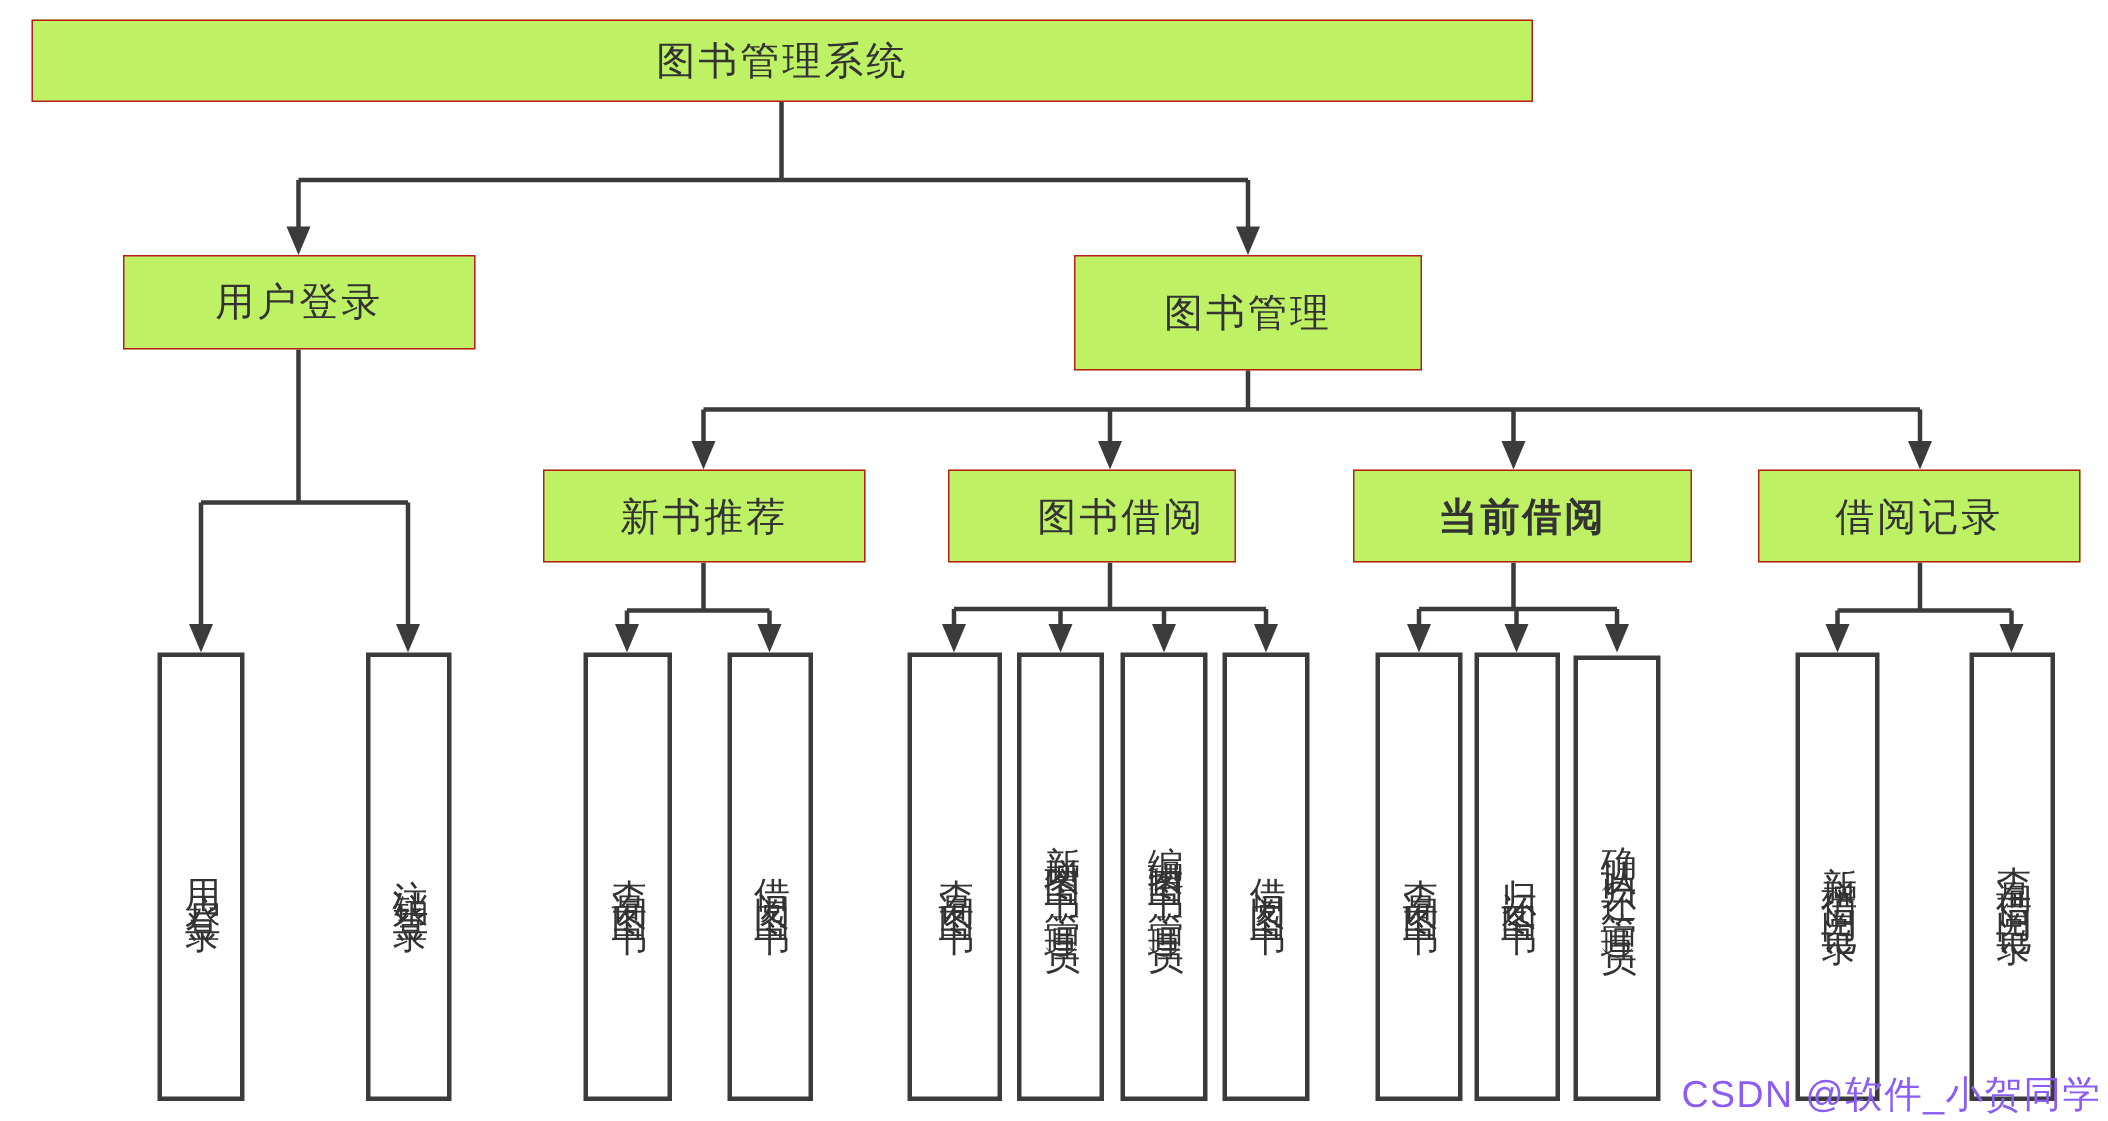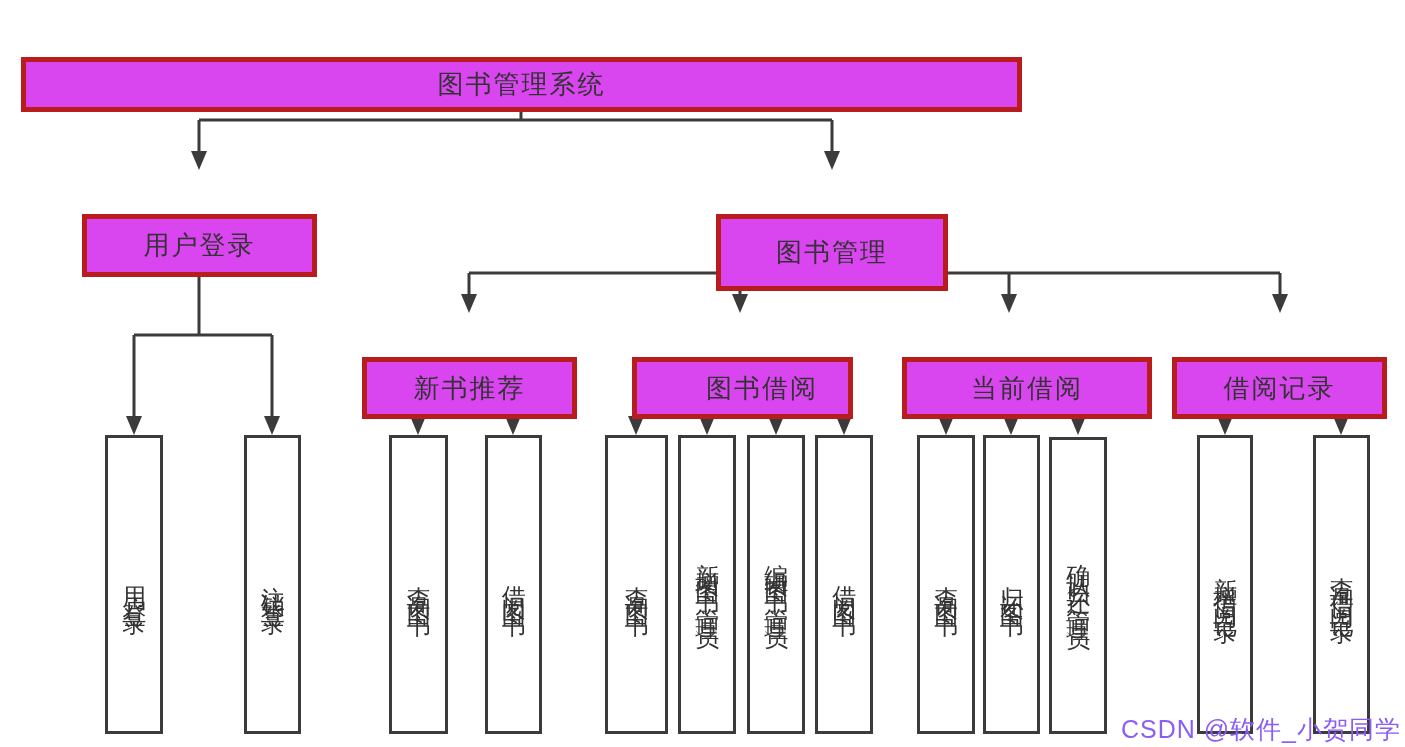--- a/index.html
+++ b/index.html
@@ -7,26 +7,25 @@
     position:relative;
     width:1405px;height:747px;
     background:#ffffff;
     font-family:"Liberation Sans", sans-serif;
     overflow:hidden;
   }
   .wires{position:absolute;left:0;top:0;width:1405px;height:747px;}
   .hbox{
     position:absolute;
     box-sizing:border-box;
-    border:5px solid #b91c1c;
-    background:#d946ef;
+    border:1px solid #b91c1c;
+    background:#bef264;
     display:flex;align-items:center;justify-content:center;
     font-size:26px;color:#333333;letter-spacing:2px;
     z-index:2;
-    margin-top:44px;
   }
   .vbox{
     position:absolute;
     box-sizing:border-box;
     border:3px solid #3b3b3b;
     background:#ffffff;
     display:flex;align-items:center;justify-content:center;
     z-index:2;
   }
   .vtext{
@@ -90,22 +89,22 @@
       <polygon points="1333,416 1349,416 1341,435"></polygon>
     </g>
   </svg>
 
   <div class="hbox" style="left:21px;top:13px;width:1001px;height:55px;">图书管理系统</div>
 
   <div class="hbox" style="left:82px;top:170px;width:235px;height:63px;">用户登录</div>
   <div class="hbox" style="left:716px;top:170px;width:232px;height:77px;">图书管理</div>
 
   <div class="hbox" style="left:362px;top:313px;width:215px;height:62px;">新书推荐</div>
-  <div class="hbox" style="left:632px;top:313px;width:221px;height:62px;padding-left:39px;">图书借阅</div>
-  <div class="hbox" style="left:902px;top:313px;width:250px;height:62px;">当前借阅</div>
+  <div class="hbox" style="left:632px;top:313px;width:192px;height:62px;padding-left:39px;">图书借阅</div>
+  <div class="hbox" style="left:902px;top:313px;width:226px;height:62px;font-weight:bold;">当前借阅</div>
   <div class="hbox" style="left:1172px;top:313px;width:215px;height:62px;">借阅记录</div>
 
   <div class="vbox" style="left:105px;top:435px;width:58px;height:299px;">
     <span class="vtext">用户登录</span>
   </div>
   <div class="vbox" style="left:244px;top:435px;width:57px;height:299px;">
     <span class="vtext">注销登录</span>
   </div>
 
   <div class="vbox" style="left:389px;top:435px;width:59px;height:299px;">

